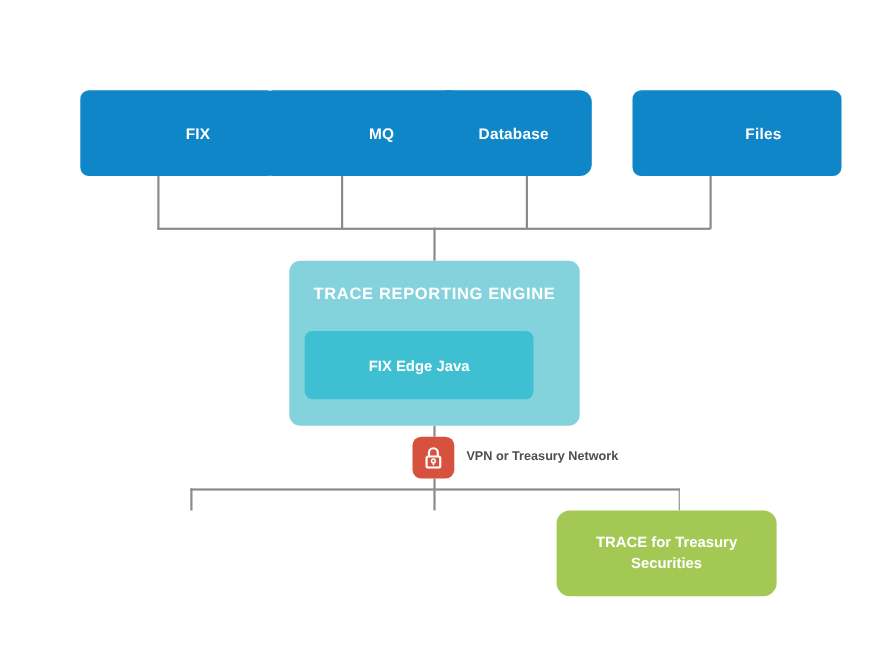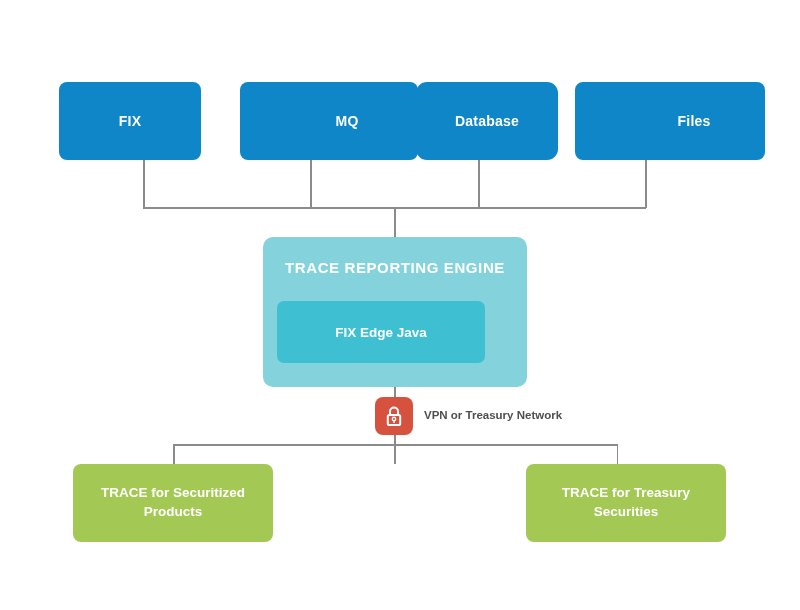--- a/index.html
+++ b/index.html
@@ -112,27 +112,27 @@
   <div class="line v" style="left:645px; top:160px; height:48px;"></div>
   <div class="line h" style="left:143px; top:207px; width:503px;"></div>
   <div class="line v" style="left:394px; top:207px; height:30px;"></div>
 
   <div class="line v" style="left:394px; top:387px; height:10px;"></div>
   <div class="line v" style="left:394px; top:435px; height:29px;"></div>
   <div class="line h" style="left:173px; top:444px; width:445px;"></div>
   <div class="line v" style="left:173px; top:444px; height:20px;"></div>
   <div class="line v" style="left:616.5px; top:444px; height:20px;"></div>
 
-  <div class="box source" style="left:59px;">
+  <div class="box source" style="left:73px;padding-left:36px;">
     <span>FIX</span>
   </div>
   <div class="box source" style="left:240px;padding-left:36px;">
     <span>MQ</span>
   </div>
-  <div class="box source" style="left:416px;border-radius:11px;">
+  <div class="box source" style="left:396px;border-radius:11px;">
     <span>Database</span>
   </div>
   <div class="box source" style="left:575px;padding-left:48px;">
     <span>Files</span>
   </div>
 
   <div class="box engine">
     <span class="engine-title">TRACE REPORTING ENGINE</span>
   </div>
   <div class="box engine-inner">
@@ -144,20 +144,17 @@
       <svg width="26" height="26" viewBox="0 0 26 26" aria-hidden="true">
         <path d="M9 12.5 V8.5 a4 4 0 0 1 8 0 V12.5" fill="none" stroke="#ffffff" stroke-width="2"></path>
         <rect x="6.8" y="12" width="12.4" height="10" rx="1.6" fill="none" stroke="#ffffff" stroke-width="2"></rect>
         <circle cx="13" cy="16" r="1.7" fill="none" stroke="#ffffff" stroke-width="1.4"></circle>
         <rect x="12.3" y="17" width="1.4" height="3" fill="#ffffff"></rect>
       </svg>
     </span>
   </div>
   <div class="network-label">VPN or Treasury Network</div>
 
-  <div class="box destination" style="left:73px;">
-    <span>TRACE for Securitized Products</span>
-  </div>
-  <div class="box destination" style="left:526px;">
+  <div class="box destination" style="left:506px;border-radius:12px;">
     <span>TRACE for Treasury Securities</span>
   </div>
 
 </div>
 
 </body></html>

